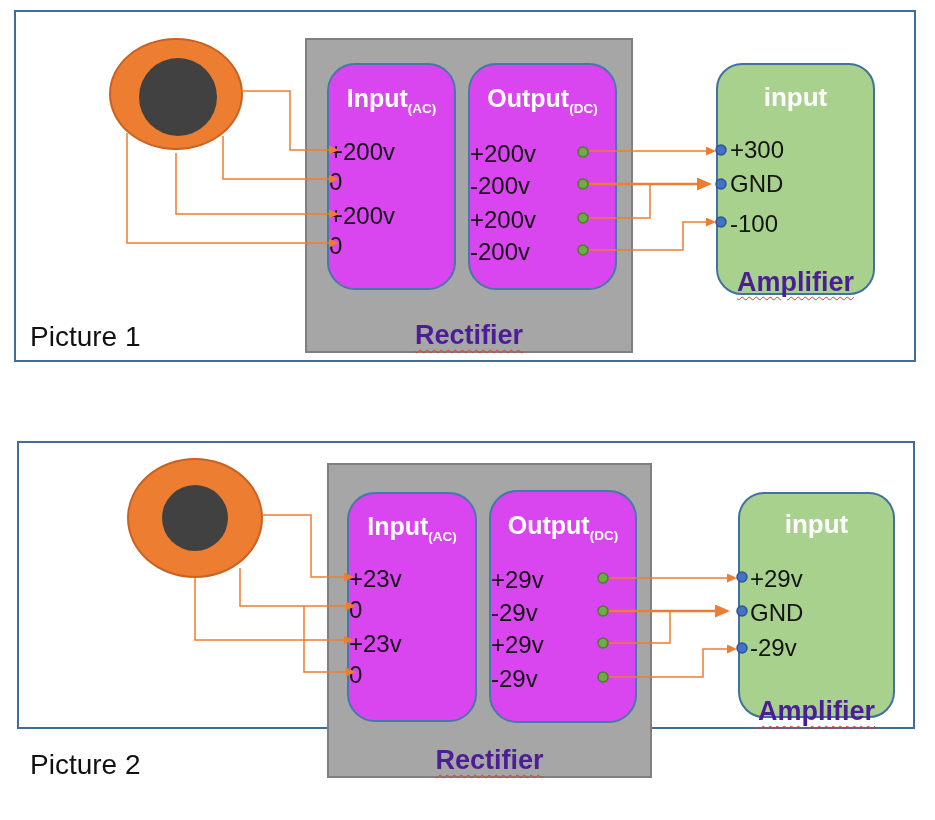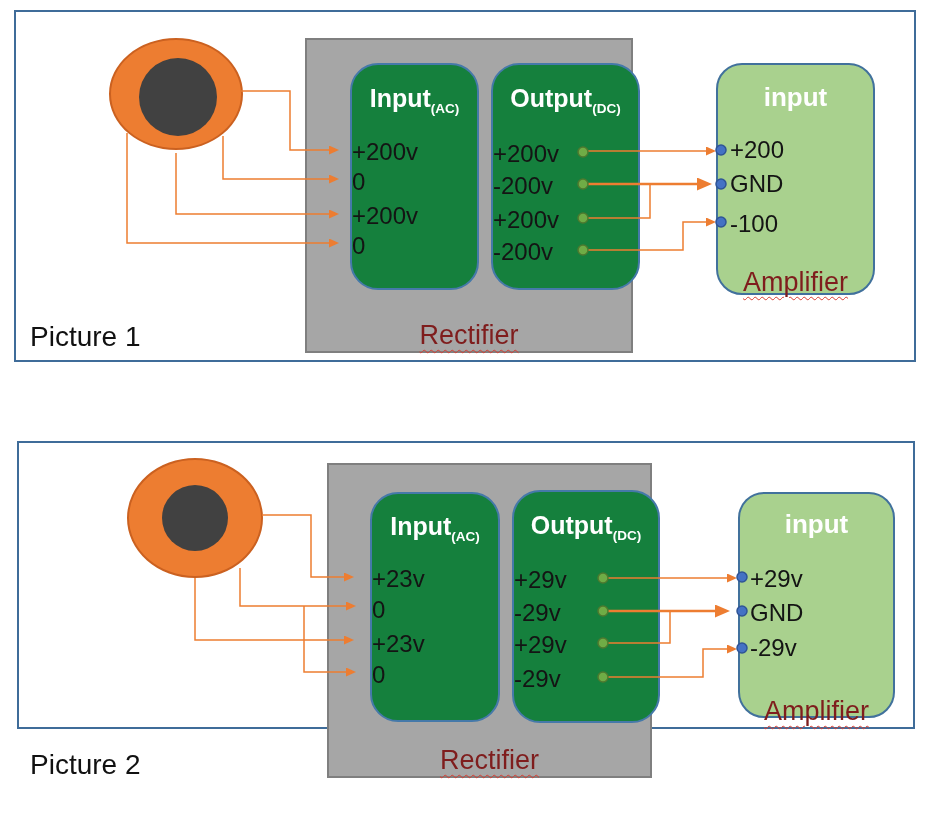--- a/index.html
+++ b/index.html
@@ -25,24 +25,23 @@
     background: #414141;
     border-radius: 50%;
   }
   .graybox {
     position: absolute;
     background: #A6A6A6;
     border: 2px solid #7F7F7F;
   }
   .panel {
     position: absolute;
-    background: #15803d;
+    background: #d946ef;
     border: 2px solid #4579A9;
     border-radius: 28px;
-    margin-left: 23px;
   }
   .ampbox {
     position: absolute;
     background: #A9D18E;
     border: 2px solid #41719C;
     border-radius: 26px;
   }
   .panel-title {
     position: absolute; left: 0; right: 0;
     height: 30px; line-height: 30px;
@@ -62,22 +61,23 @@
   .amp-row {
     position: absolute;
     height: 30px; line-height: 30px;
     font-size: 24px; color: #141414;
     white-space: nowrap;
   }
   .box-label {
     position: absolute; left: 0; right: 0;
     height: 34px; line-height: 34px;
     text-align: center;
-    font-size: 27px; color: #7f1d1d;
-    white-space: nowrap;
+    font-size: 27px; color: #4c1d95;
+    white-space: nowrap;
+    font-weight: bold;
   }
   .misspell {
     text-decoration: underline;
     text-decoration-style: wavy;
     text-decoration-color: #D83C31;
     text-decoration-thickness: 1px;
     text-underline-offset: 5px;
   }
   .pic-label {
     position: absolute;
@@ -121,21 +121,21 @@
     <span>Output</span><sub>(DC)</sub>
   </div>
   <div class="row shiftL2" style="top:74px">+200v</div>
   <div class="row shiftL2" style="top:106px">-200v</div>
   <div class="row shiftL2" style="top:140px">+200v</div>
   <div class="row shiftL2" style="top:172px">-200v</div>
 </div>
 
 <div class="ampbox" style="left:716px; top:63px; width:159px; height:232px;">
   <div class="panel-title" style="top:17px; font-size:26px;">input</div>
-  <div class="amp-row" style="left:12px; top:70px">+200</div>
+  <div class="amp-row" style="left:12px; top:70px">+300</div>
   <div class="amp-row" style="left:12px; top:104px">GND</div>
   <div class="amp-row" style="left:12px; top:144px">-100</div>
   <div class="box-label" style="top:200px;">
     <span class="misspell">Amplifier</span>
   </div>
 </div>
 
 <div class="frame" style="left:17px; top:441px; width:898px; height:288px;text-decoration:underline;">
   <div class="pic-label" style="left:11px; top:307px;">Picture 2</div>
 </div>

